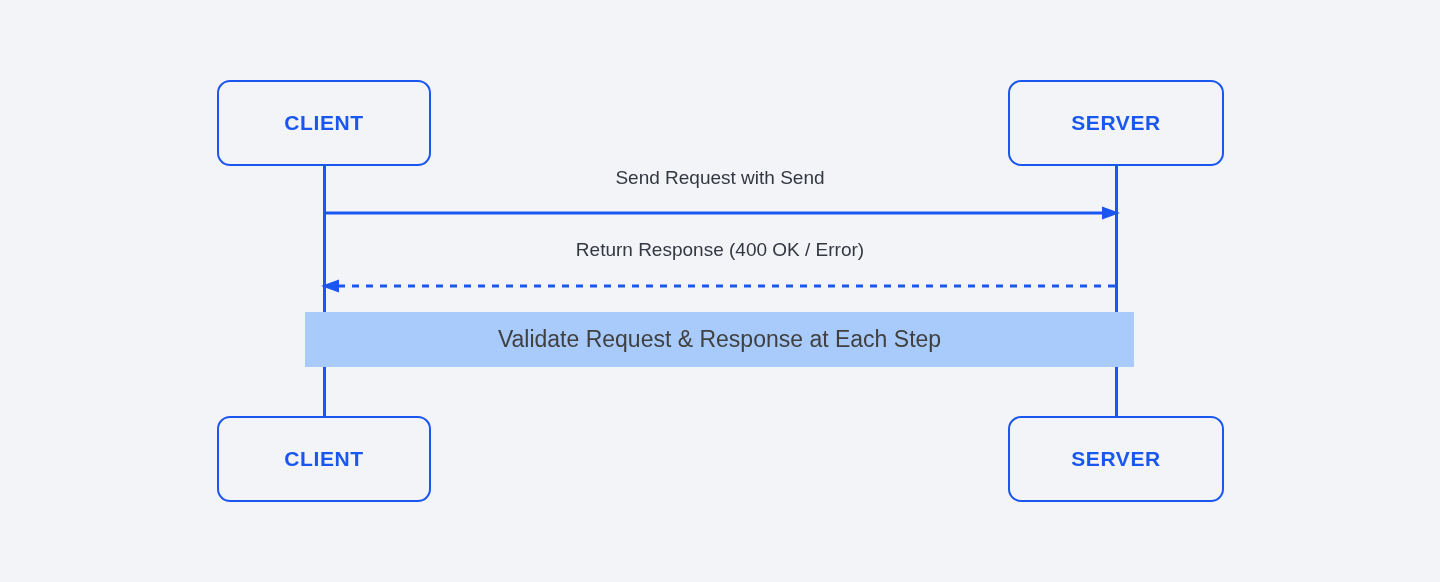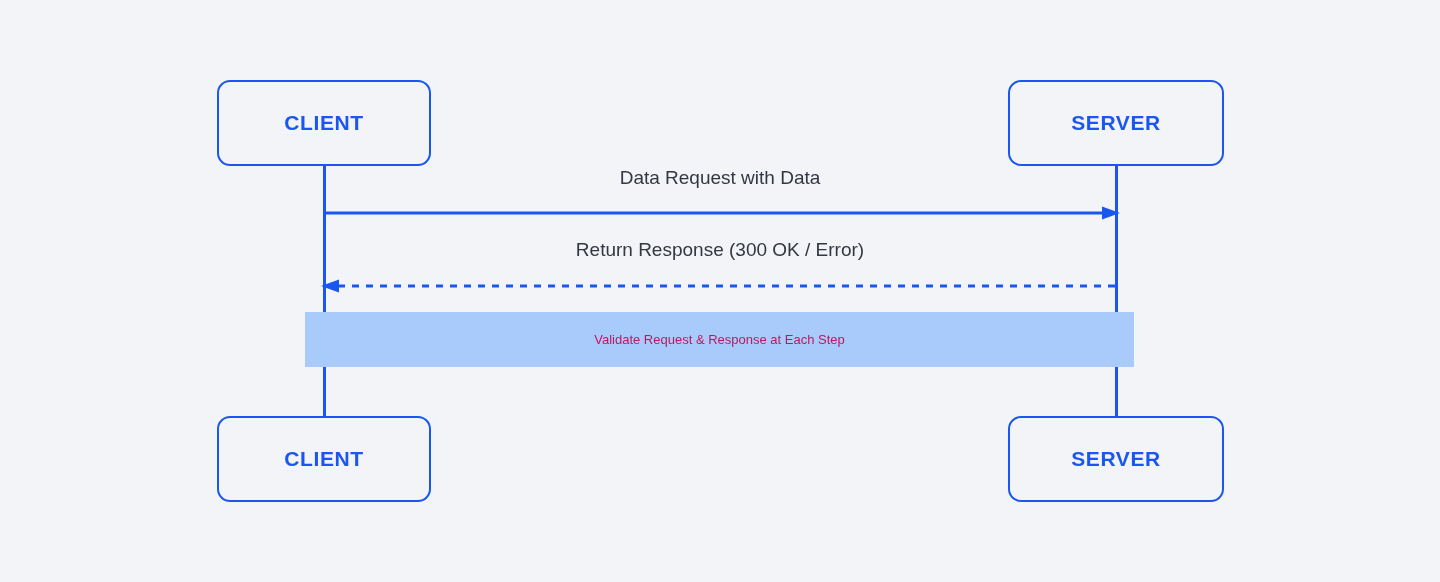--- a/index.html
+++ b/index.html
@@ -75,49 +75,49 @@
     left: 305px;
     top: 312px;
     width: 829px;
     height: 55px;
     background: #a8cbfc;
     display: flex;
     align-items: center;
     justify-content: center;
   }
   .note-text {
-    color: #be185d;
-    font-size: 13px;
+    color: #404040;
+    font-size: 23px;
     white-space: nowrap;
   }
 </style>
 </head>
 <body>
 
 <div class="canvas">
 
   <div class="lifeline lifeline-client"></div>
   <div class="lifeline lifeline-server"></div>
 
   <div class="actor-box box-client-top">
     <span class="actor-label">CLIENT</span>
   </div>
 
   <div class="actor-box box-server-top">
     <span class="actor-label">SERVER</span>
   </div>
 
-  <div class="msg-label label-request">Data Request with Data</div>
+  <div class="msg-label label-request">Send Request with Send</div>
 
   <svg class="msg-arrow arrow-request" viewBox="0 0 800 16" preserveAspectRatio="none">
     <line x1="4" y1="8" x2="783" y2="8" stroke="#1a56f0" stroke-width="3"></line>
     <polygon points="782,1.5 800,8 782,14.5" fill="#1a56f0"></polygon>
   </svg>
 
-  <div class="msg-label label-response">Return Response (300 OK / Error)</div>
+  <div class="msg-label label-response">Return Response (400 OK / Error)</div>
 
   <svg class="msg-arrow arrow-response" viewBox="0 0 800 16" preserveAspectRatio="none">
     <line x1="18" y1="8" x2="797" y2="8" stroke="#1a56f0" stroke-width="3" stroke-dasharray="7 7"></line>
     <polygon points="19,1.5 19,14.5 1,8" fill="#1a56f0"></polygon>
   </svg>
 
   <div class="note-band">
     <span class="note-text">Validate Request &amp; Response at Each Step</span>
   </div>
 

